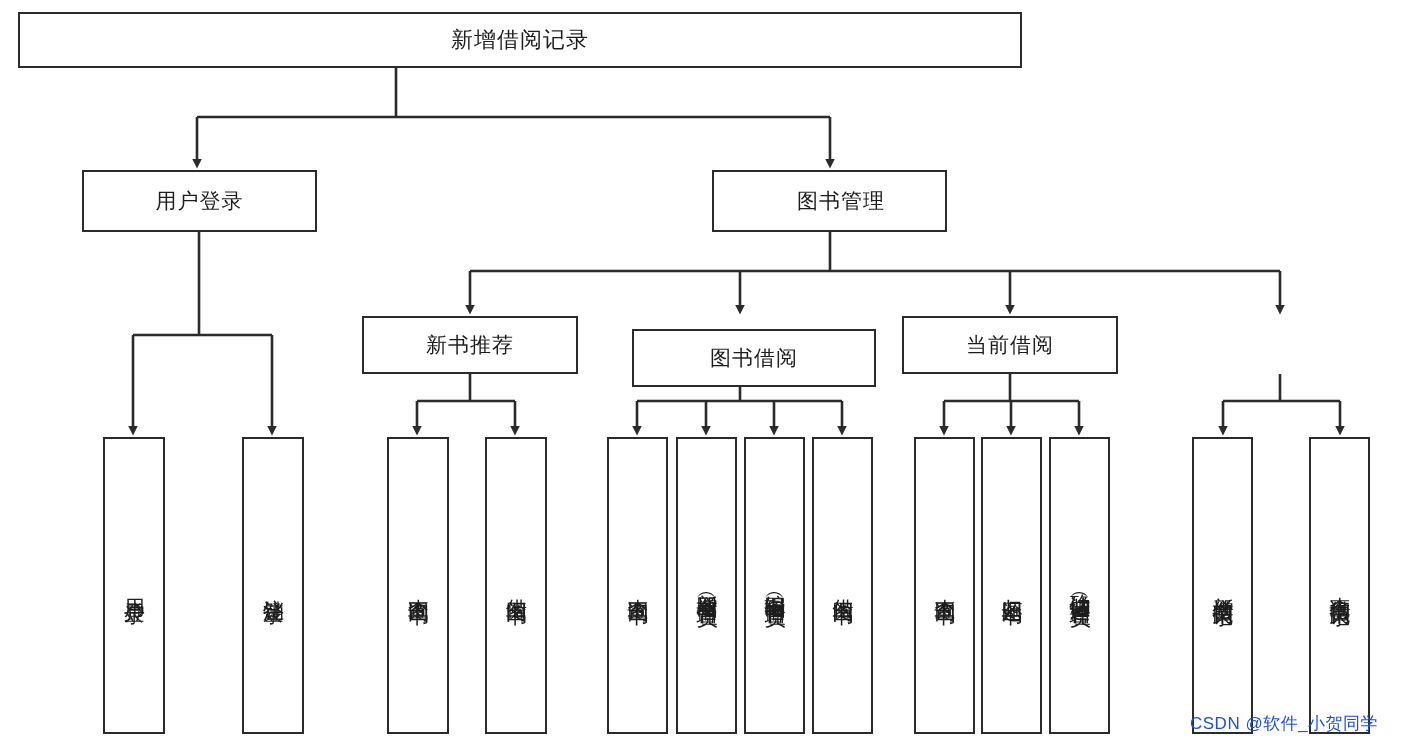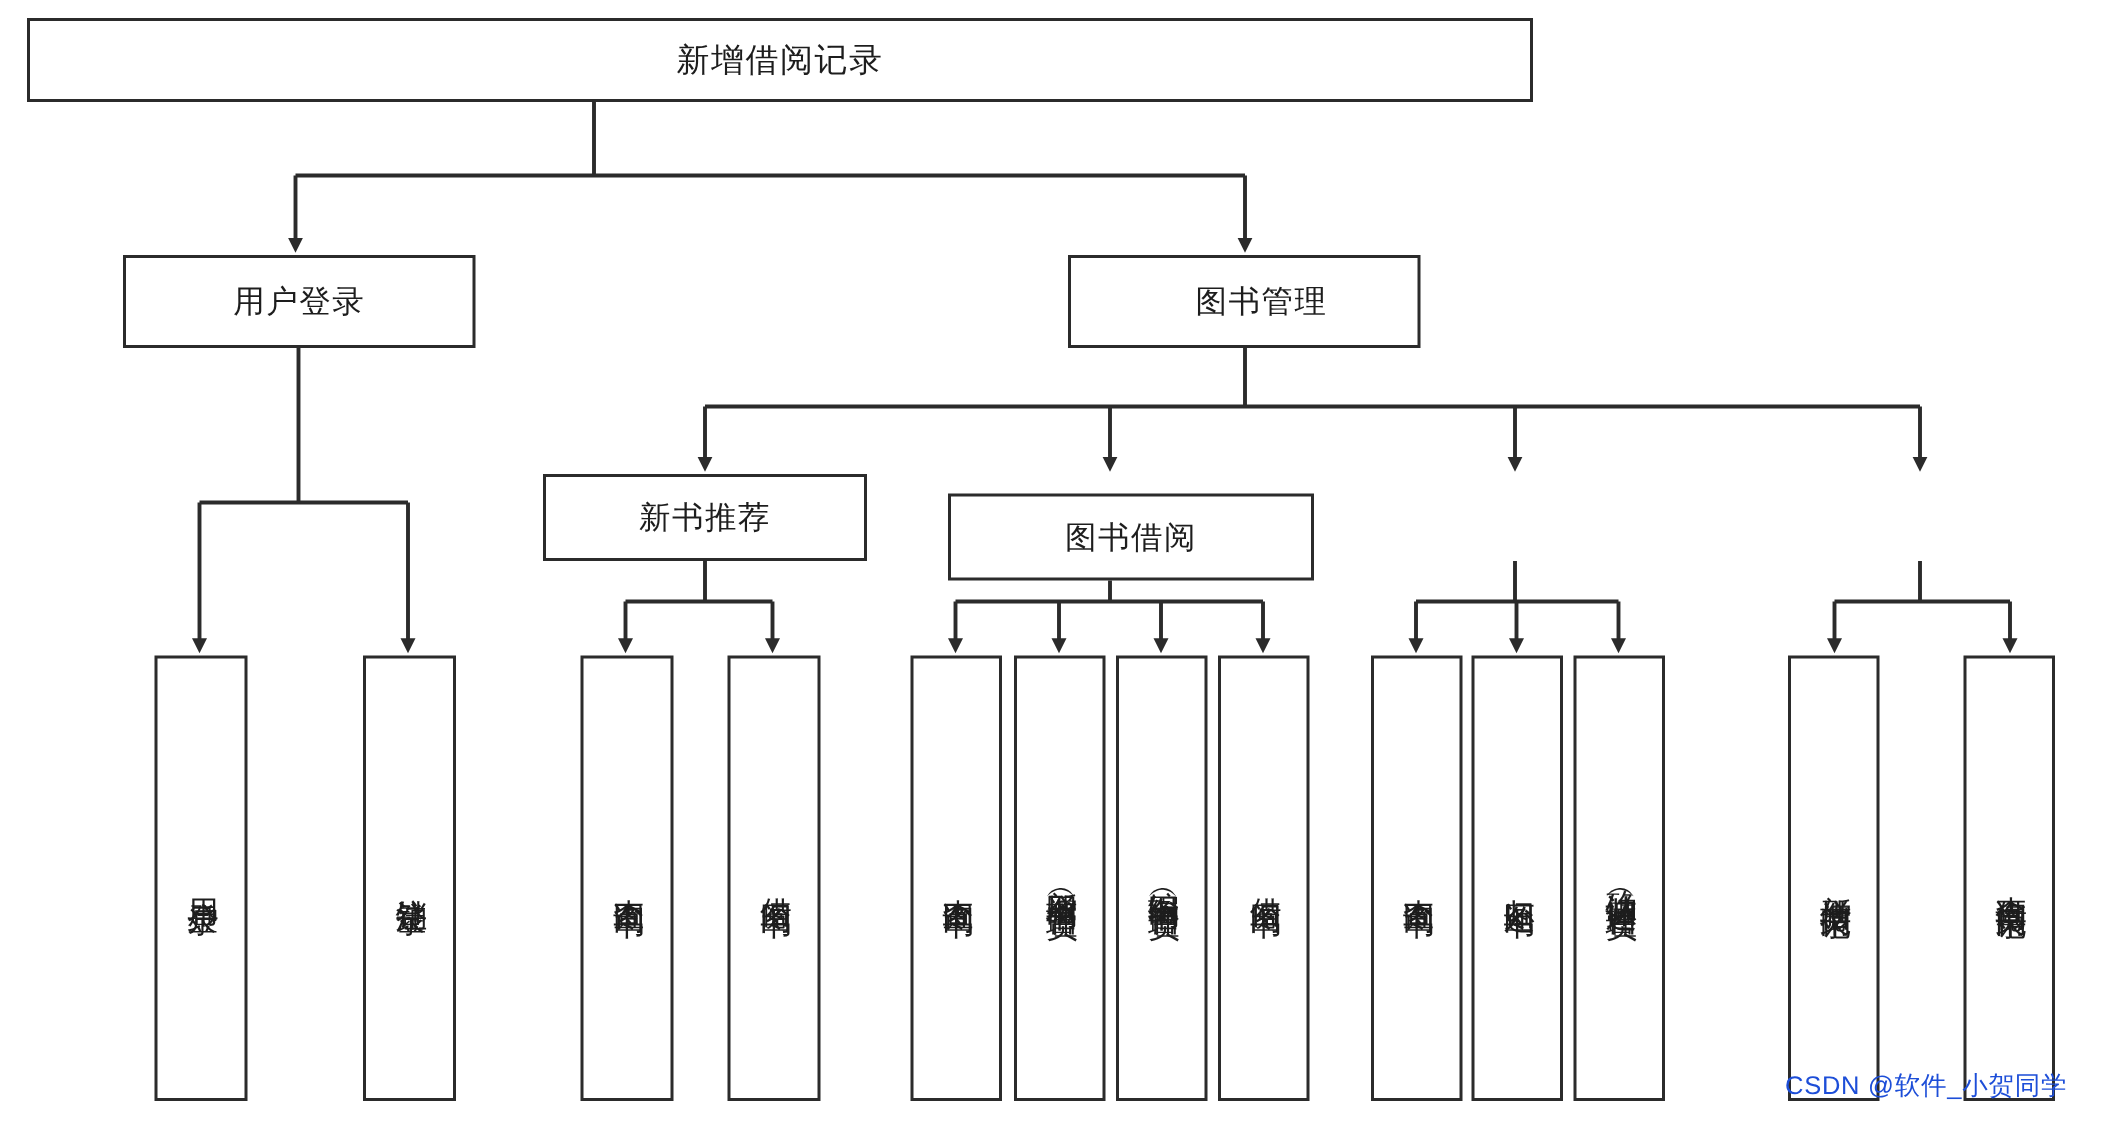--- a/index.html
+++ b/index.html
@@ -85,20 +85,23 @@
   <div class="node h" style="left:712px;top:170px;width:235px;height:62px;padding-left:23px;">
     <span>图书管理</span>
   </div>
 
   <div class="node h" style="left:362px;top:316px;width:216px;height:58px;">
     <span>新书推荐</span>
   </div>
   <div class="node h" style="left:632px;top:316px;width:244px;height:58px;margin-top:13px;">
     <span>图书借阅</span>
   </div>
+  <div class="node h" style="left:902px;top:316px;width:216px;height:58px;">
+    <span>当前借阅</span>
+  </div>
 
   <div class="node v" style="left:103px;top:437px;width:62px;height:297px;">
     <span class="vtext">用户登录</span>
   </div>
   <div class="node v" style="left:242px;top:437px;width:62px;height:297px;">
     <span class="vtext">注销登录</span>
   </div>
 
   <div class="node v" style="left:387px;top:437px;width:62px;height:297px;">
     <span class="vtext">查询图书</span>

